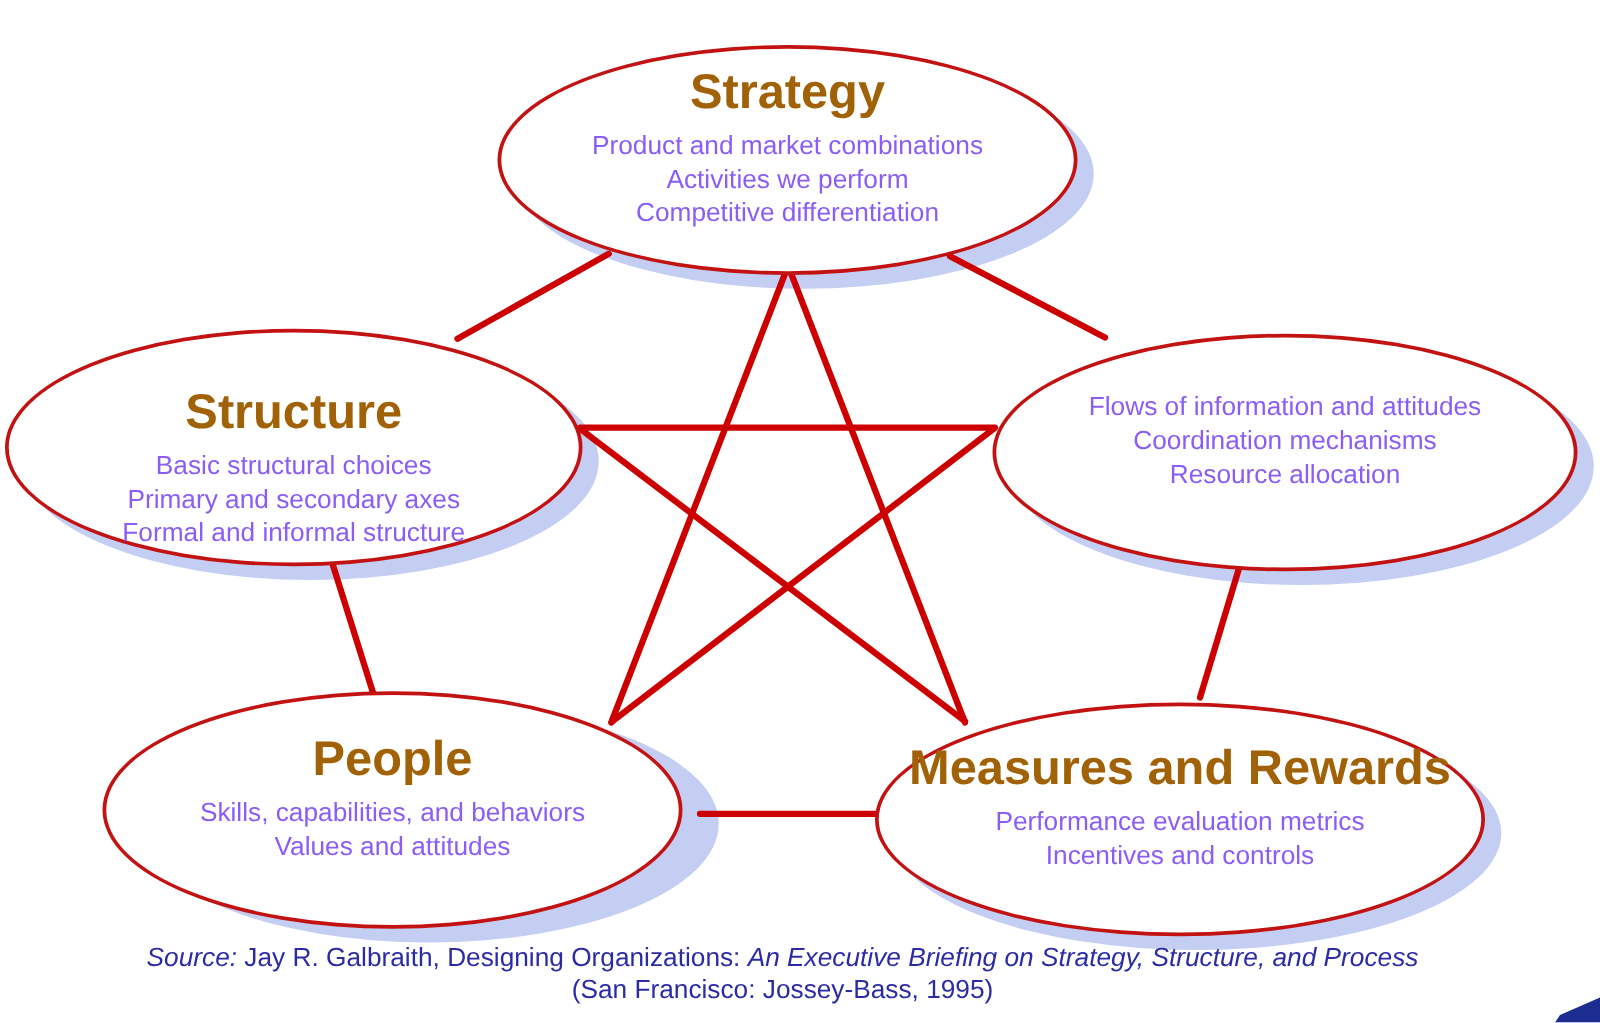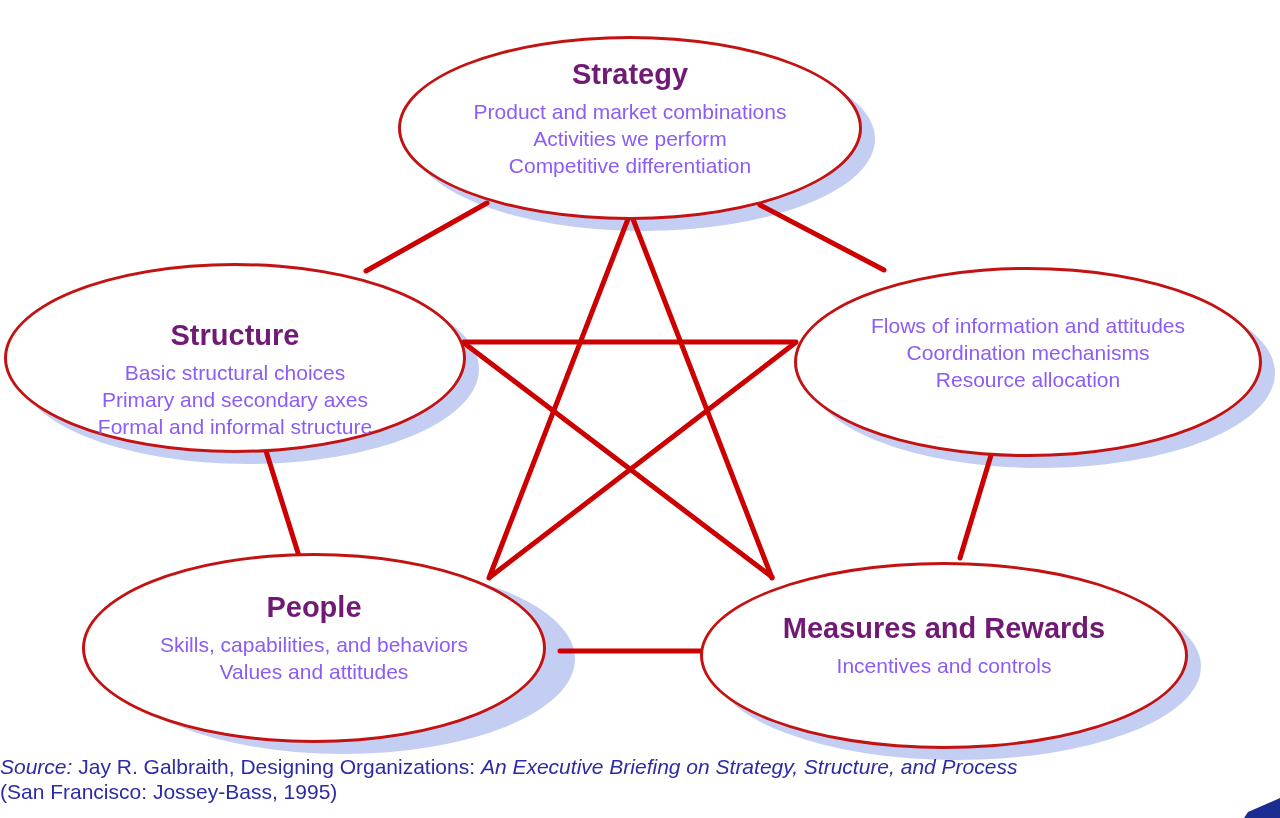--- a/index.html
+++ b/index.html
@@ -22,38 +22,38 @@
     background: #ffffff;
     box-sizing: border-box;
     display: flex;
     flex-direction: column;
     align-items: center;
     justify-content: center;
     text-align: center;
   }
   .node-content { transform: translateY(-10px); }
   .node-title {
-    font-size: 29px;
+    font-size: 39px;
     font-weight: bold;
-    color: #701a75;
+    color: #a16207;
     margin-bottom: 7px;
     letter-spacing: 0px;
   }
   .node-line {
     font-size: 21px;
     line-height: 27px;
     color: #8b5cf6;
   }
   #edges { position: absolute; left: 0; top: 0; }
   .edge { stroke: #cc0000; stroke-width: 5; stroke-linecap: round; }
   .source-block {
     position: absolute;
     left: 0; top: 754px;
     width: 1252px;
-    text-align: left;
+    text-align: center;
     color: #2b2ba6;
     font-size: 21px;
     line-height: 25px;
   }
   .italic { font-style: italic; }
   #corner-svg { position: absolute; right: 0; bottom: 0; }
 </style>
 </head>
 <body>
 
@@ -106,20 +106,21 @@
   <div class="node-content">
     <div class="node-title">People</div>
     <div class="node-line">Skills, capabilities, and behaviors</div>
     <div class="node-line">Values and attitudes</div>
   </div>
 </div>
 
 <div class="node" style="left:700px; top:562px; width:488px; height:187px;">
   <div class="node-content">
     <div class="node-title">Measures and Rewards</div>
+    <div class="node-line">Performance evaluation metrics</div>
     <div class="node-line">Incentives and controls</div>
   </div>
 </div>
 
 <div class="source-block">
   <div><span class="italic">Source:</span><span>  Jay R. Galbraith, Designing Organizations: </span><span class="italic">An Executive Briefing on Strategy, Structure, and Process</span></div>
   <div>(San Francisco: Jossey-Bass, 1995)</div>
 </div>
 
 <svg id="corner-svg" width="36" height="24" viewBox="0 0 36 24">

